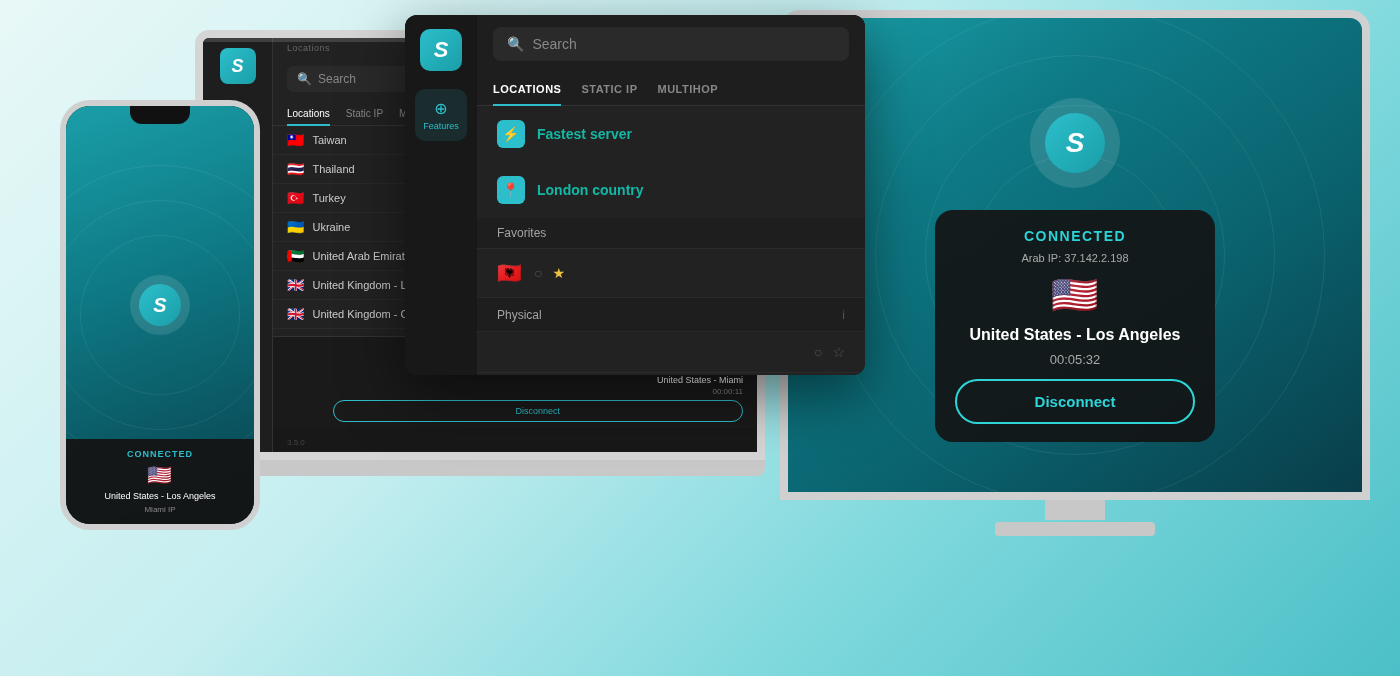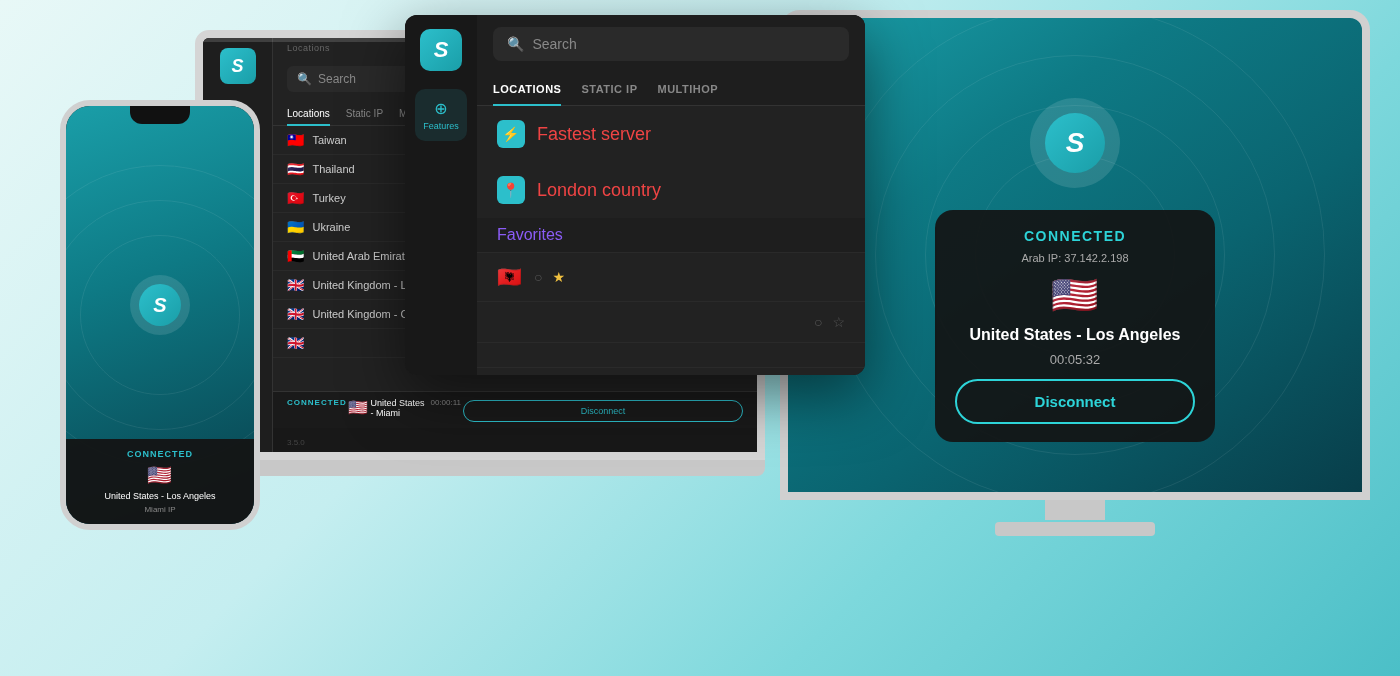--- a/index.html
+++ b/index.html
@@ -335,22 +335,22 @@
       font-size: 9px;
       color: #666;
       letter-spacing: 0.5px;
     }
     
     .laptop-connected-bar {
       background: #1a1a1a;
       border-top: 1px solid #333;
       padding: 6px 14px;
       display: flex;
-      flex-direction: row;
-      align-items: flex-start;
+      flex-direction: column;
+      align-items: flex-end;
       gap: 2px;
     }
     .laptop-conn-label {
       color: #2cbfcb;
       font-size: 8px;
       font-weight: 700;
       letter-spacing: 1px;
     }
     .laptop-conn-flag {
       font-size: 16px;
@@ -624,23 +624,23 @@
       width: 28px;
       height: 28px;
       background: #2cbfcb;
       border-radius: 6px;
       display: flex;
       align-items: center;
       justify-content: center;
       font-size: 14px;
     }
     .panel-special-name {
-      color: #ef4444;
-      font-size: 18px;
-      font-weight: 400;
+      color: #14b8a6;
+      font-size: 14px;
+      font-weight: 700;
     }
     .panel-country-item {
       display: flex;
       align-items: center;
       padding: 12px 20px;
       gap: 12px;
       cursor: pointer;
       border-bottom: 1px solid #2a2a2a;
     }
     .panel-country-flag {
@@ -664,22 +664,22 @@
     .panel-section-row {
       display: flex;
       align-items: center;
       padding: 8px 20px;
       gap: 12px;
       background: #1e1e1e;
       border-bottom: 1px solid #2a2a2a;
     }
     .panel-section-name {
       flex: 1;
-      color: #8b5cf6;
-      font-size: 16px;
+      color: #a3a3a3;
+      font-size: 12px;
     }
     .panel-info-icon {
       color: #555;
       font-size: 12px;
       cursor: pointer;
     }
   </style>
 </head>
 <body>
 
@@ -906,20 +906,24 @@
         </div>
 
         <div class="panel-country-item">
           <span class="panel-country-flag">🇦🇱</span>
           <div class="panel-country-actions">
             <span class="panel-country-action">○</span>
             <span class="panel-country-action" style="color:#f0c040;">★</span>
           </div>
         </div>
 
+        <div class="panel-section-row">
+          <span class="panel-section-name">Physical</span>
+          <span class="panel-info-icon">ℹ</span>
+        </div>
 
         <div class="panel-country-item">
           <span class="panel-country-flag"></span>
           <span class="panel-country-name"></span>
           <div class="panel-country-actions">
             <span class="panel-country-action">○</span>
             <span class="panel-country-action">☆</span>
           </div>
         </div>
         <div class="panel-country-item">

